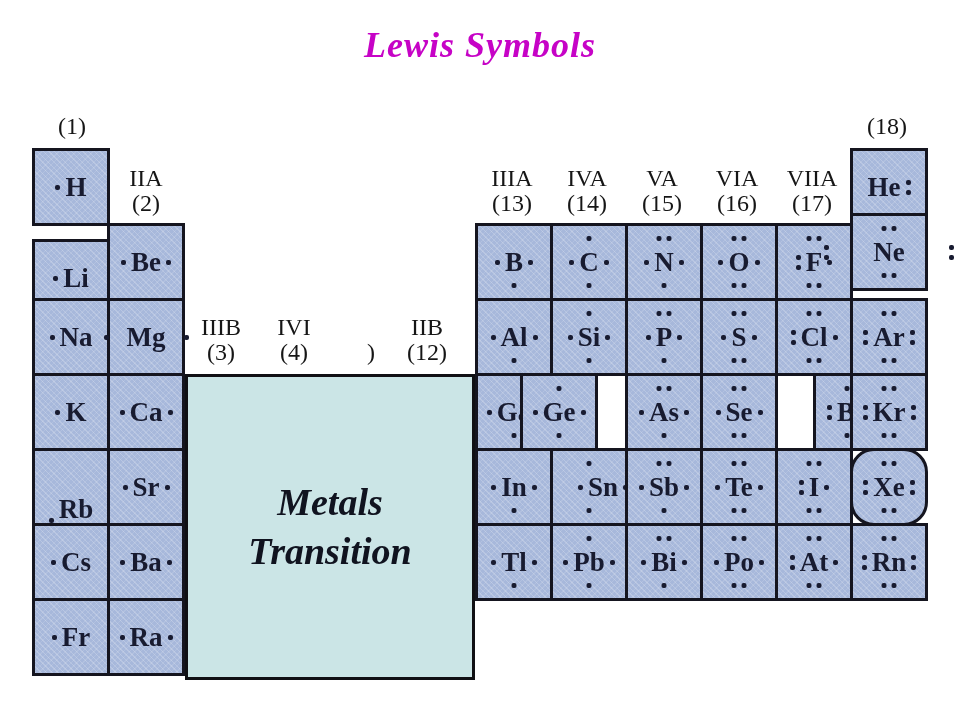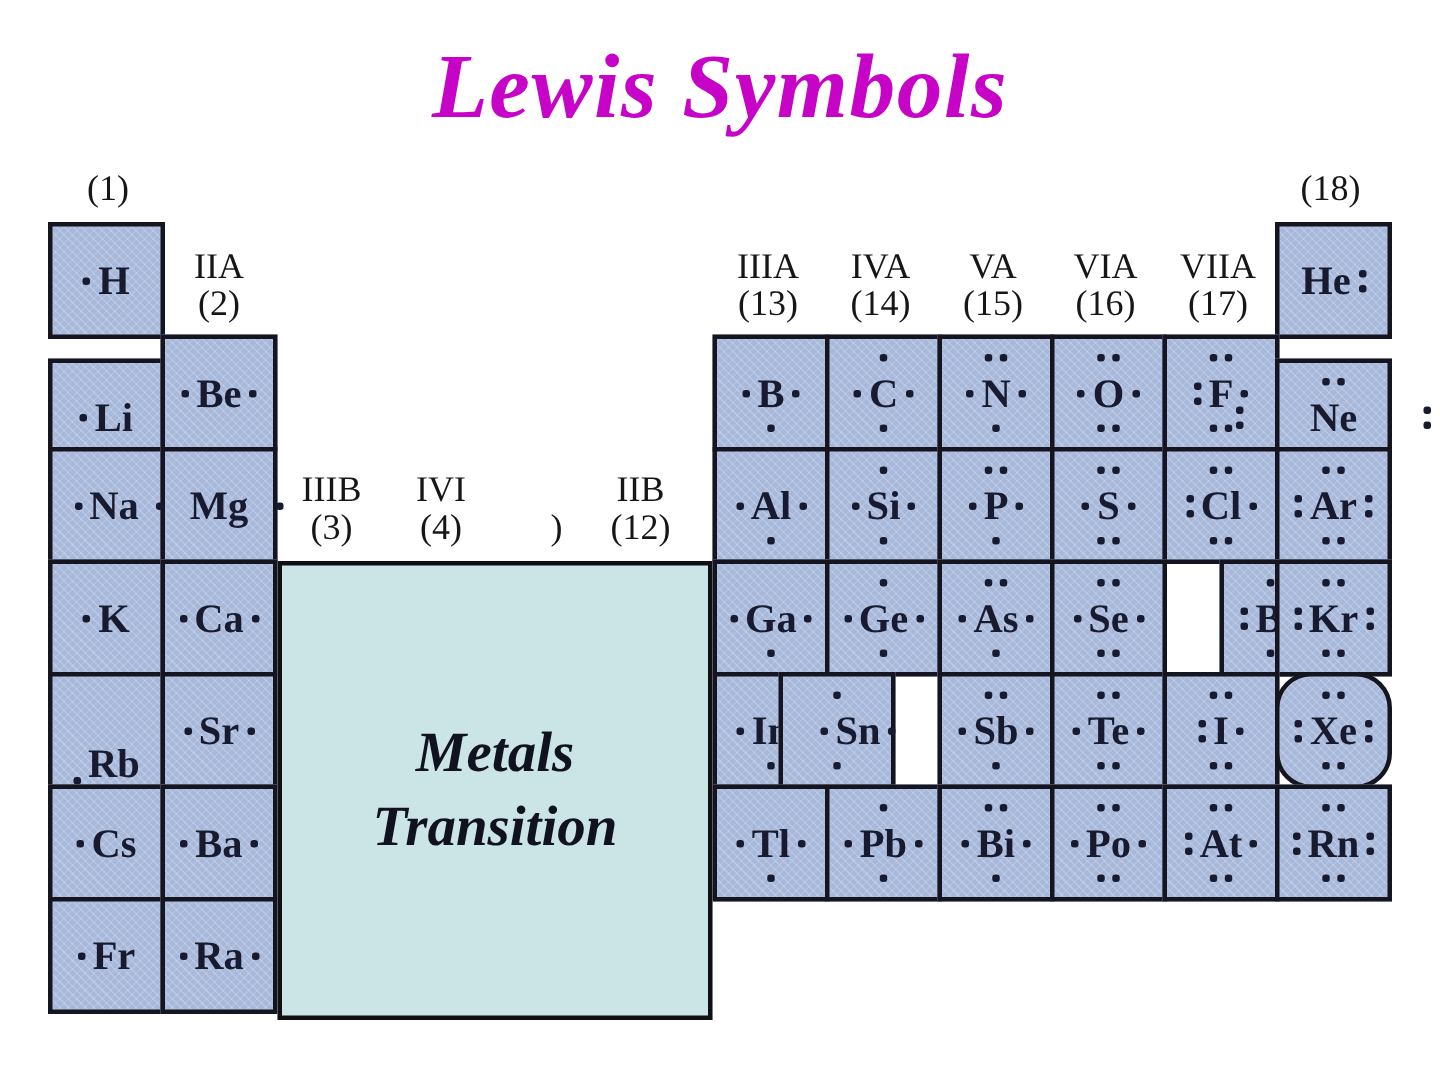--- a/index.html
+++ b/index.html
@@ -1,20 +1,20 @@
 <!DOCTYPE html>
 <html><head>
 <meta charset="utf-8">
 <style>
   html,body{margin:0;padding:0;background:#ffffff;}
   body{width:960px;height:720px;position:relative;overflow:hidden;
        font-family:"Liberation Serif",serif;}
   .stage{position:absolute;left:0;top:0;width:960px;height:720px;}
   .title{position:absolute;top:24px;left:0;width:100%;text-align:center;
-         font-size:61px;font-weight:bold;font-style:italic;color:#c603c6;
+         font-size:36px;font-weight:bold;font-style:italic;color:#c603c6;
          letter-spacing:1px;}
   .cell{position:absolute;width:78px;height:78px;box-sizing:border-box;
         border:3px solid #15151f;background-color:#a7b8db;
         background-image:
           repeating-linear-gradient(45deg,rgba(255,255,255,.20) 0 1px,transparent 1px 4px),
           repeating-linear-gradient(-45deg,rgba(255,255,255,.12) 0 1px,transparent 1px 4px);
         display:flex;align-items:center;justify-content:center;gap:5px;z-index:1;}
   .sym{font-weight:bold;font-size:27px;line-height:1;color:#181b30;}
   .dot{width:5px;height:5px;background:#181b30;border-radius:2px;flex:0 0 auto;}
   .vpair{display:flex;flex-direction:column;gap:5px;}
@@ -110,21 +110,21 @@
           <span class="dot"></span>
           <span class="dot"></span>
         </span>
         <span class="vpair">
           <span class="dot"></span>
           <span class="dot"></span>
         </span>
         <span class="sym">F</span>
         <span class="dot"></span>
       </div>
-      <div class="cell" style="left: 850px; top: 239px; gap: 44px;">
+      <div class="cell" style="left: 850px; top: 213px; gap: 44px;">
         <span class="hgroup top">
           <span class="dot"></span>
           <span class="dot"></span>
         </span>
         <span class="hgroup bottom">
           <span class="dot"></span>
           <span class="dot"></span>
         </span>
         <span class="vpair">
           <span class="dot"></span>
@@ -234,21 +234,21 @@
         <span class="dot"></span>
       </div>
       <div class="cell" style="left: 475px; top: 373px;">
         <span class="hgroup bottom">
           <span class="dot"></span>
         </span>
         <span class="dot"></span>
         <span class="sym">Ga</span>
         <span class="dot"></span>
       </div>
-      <div class="cell" style="left: 550px; top: 373px;">
+      <div class="cell" style="left: 520px; top: 373px;">
         <span class="hgroup top">
           <span class="dot"></span>
         </span>
         <span class="hgroup bottom">
           <span class="dot"></span>
         </span>
         <span class="dot"></span>
         <span class="sym">Ge</span>
         <span class="dot"></span>
       </div>
@@ -322,21 +322,21 @@
         <span class="dot"></span>
       </div>
       <div class="cell" style="left: 475px; top: 448px;">
         <span class="hgroup bottom">
           <span class="dot"></span>
         </span>
         <span class="dot"></span>
         <span class="sym">In</span>
         <span class="dot"></span>
       </div>
-      <div class="cell" style="left: 519px; top: 448px; padding-left: 28px;">
+      <div class="cell" style="left: 550px; top: 448px; padding-left: 28px;">
         <span class="hgroup top">
           <span class="dot"></span>
         </span>
         <span class="hgroup bottom">
           <span class="dot"></span>
         </span>
         <span class="dot"></span>
         <span class="sym">Sn</span>
         <span class="dot"></span>
       </div>

